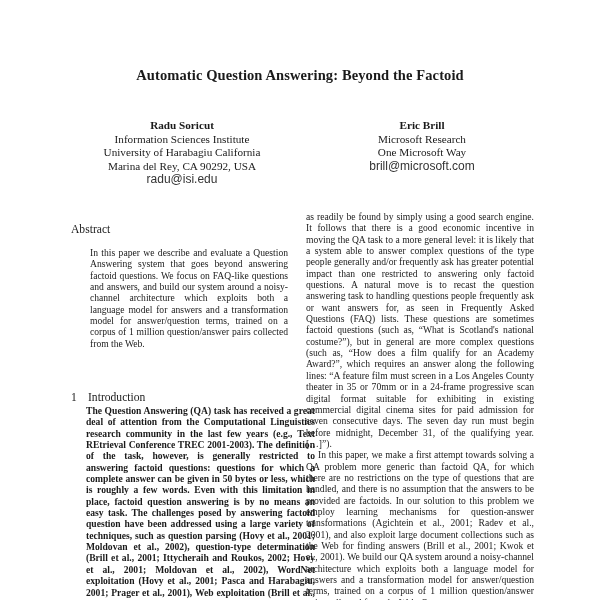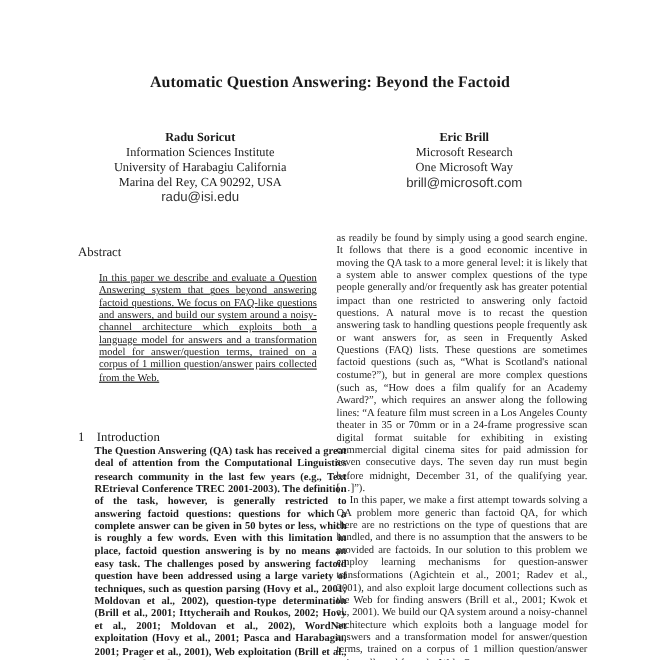--- a/index.html
+++ b/index.html
@@ -26,21 +26,21 @@
     .heading {
       position: absolute; font-weight: normal; font-size: 11.6px;
     }
     .abstract-heading { left: 71px; top: 223px; }
     .intro-heading { left: 71px; top: 391px; }
     .intro-heading .num { display: inline-block; width: 17px; }
     .col {
       position: absolute; font-size: 9.6px; line-height: 11.35px;
       text-align: justify; hyphens: none;
     }
-    .abstract-body { left: 90px; top: 247px; width: 198px; text-decoration: underline; }
+    .abstract-body { left: 90px; top: 247px; width: 198px; }
     .intro-body { left: 86px; top: 405px; width: 229px; font-weight: bold; }
     .right-col { left: 306px; top: 211px; width: 228px; }
     .right-col p { margin: 0; }
     .right-col p.indent { text-indent: 12px; }
     .col p { margin: 0; }
     .clip-left { position: absolute; left: 0; top: 0; width: 600px; height: 600px; overflow: hidden; }
   </style>
 </head>
 <body>
 

